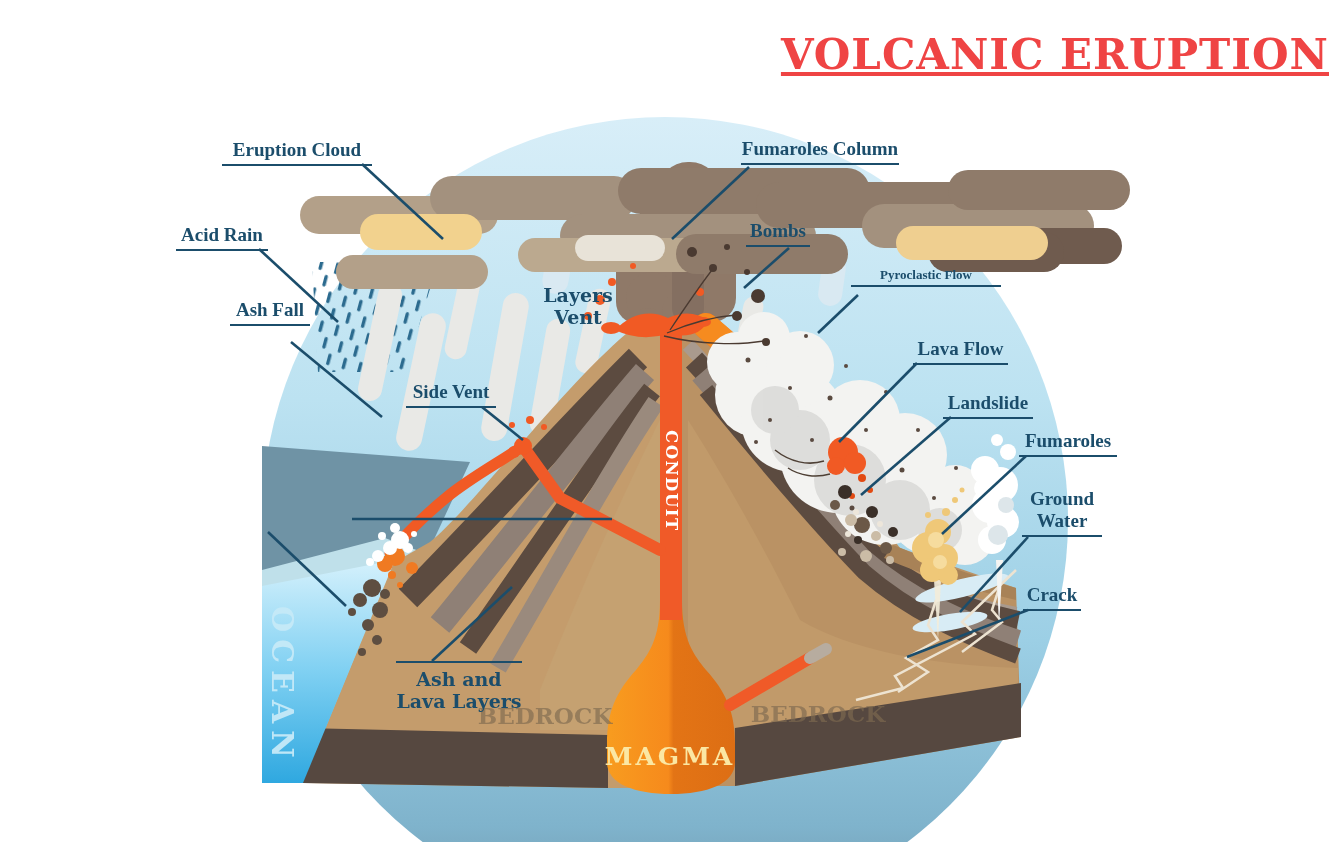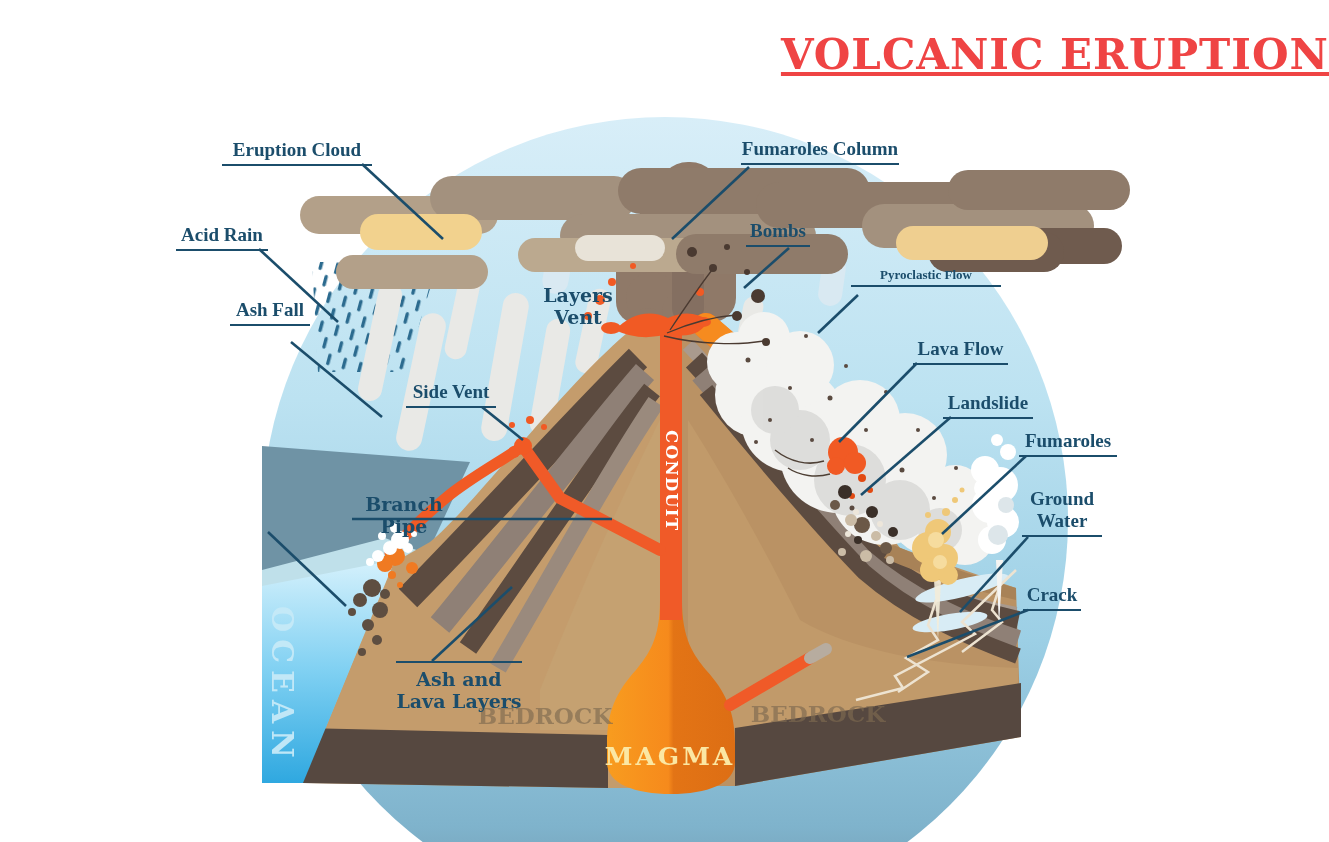--- a/index.html
+++ b/index.html
@@ -358,22 +358,20 @@
 <div class="title">VOLCANIC ERUPTION</div>
 
 <div class="co u" style="left:222px;top:139px;width:150px">
   <span>Eruption Cloud</span></div>
 <div class="co u" style="left:176px;top:224px;width:92px">
   <span>Acid Rain</span></div>
 <div class="co u" style="left:230px;top:299px;width:80px">
   <span>Ash Fall</span></div>
 <div class="co u" style="left:406px;top:381px;width:90px">
   <span>Side Vent</span></div>
-<div class="co" style="left:349px;top:493px;width:110px">
-  <span>Branch Pipe</span></div>
 <div class="co ut" style="left:396px;top:661px;width:126px">
   <span>Ash and Lava Layers</span></div>
 <div class="co" style="left:540px;top:284px;width:76px">
   <span>Layers Vent</span></div>
 <div class="co u" style="left:741px;top:138px;width:158px">
   <span>Fumaroles Column</span></div>
 <div class="co u" style="left:746px;top:220px;width:64px">
   <span>Bombs</span></div>
 <div class="co u" style="left:851px;top:267px;width:150px;font-size:13px">
   <span>Pyroclastic Flow</span></div>

